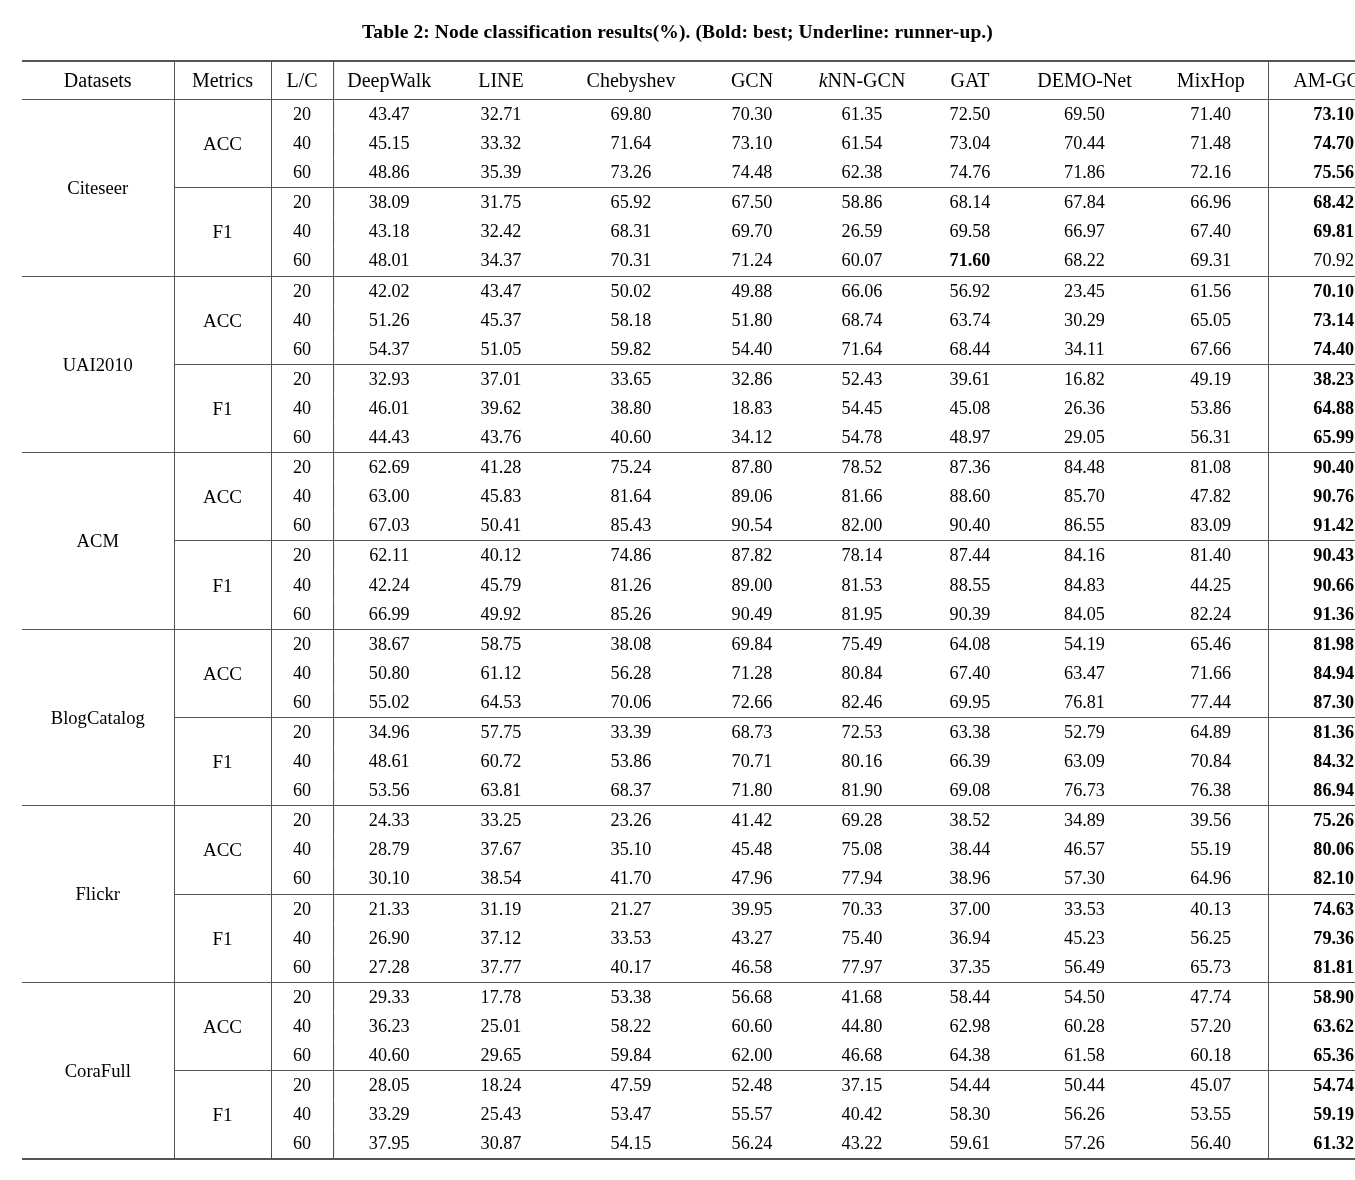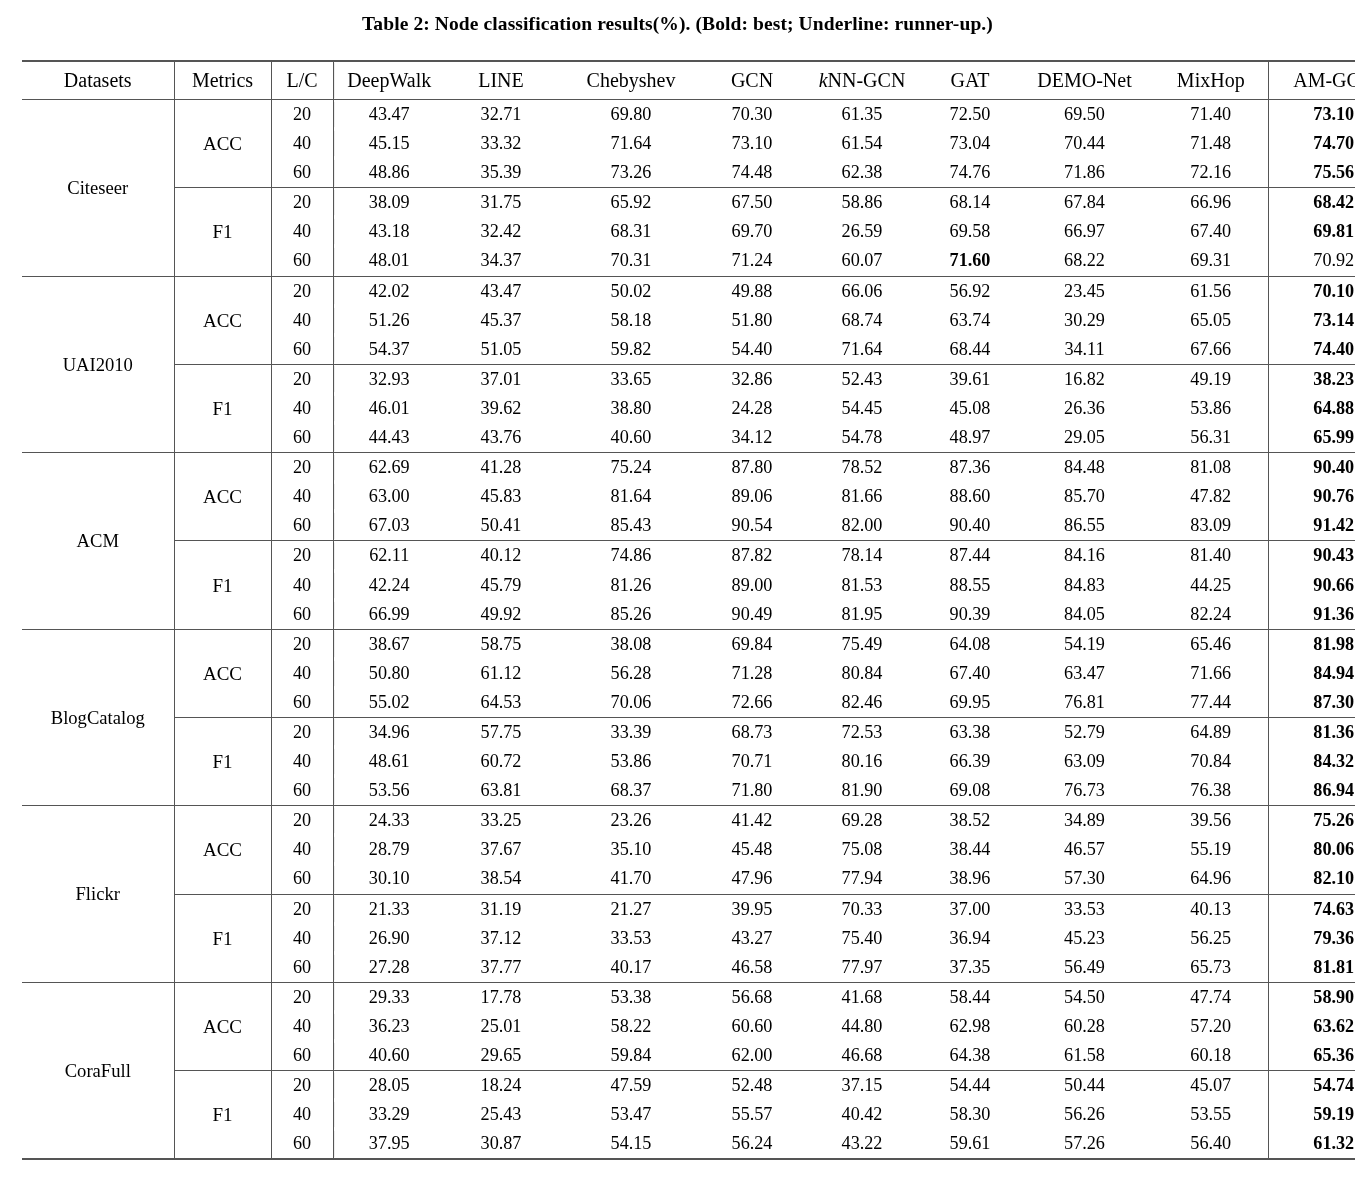--- a/index.html
+++ b/index.html
@@ -22,21 +22,21 @@
     height: 1180px;
     box-sizing: border-box;
   }
 
   
   #caption {
     text-align: center;
     font-size: 19.5px;
     font-weight: bold;
     letter-spacing: 0.1px;
-    padding-top: 12px;
+    padding-top: 20px;
     line-height: 1.2;
   }
 
   
   #table-wrap {
     position: absolute;
     left: 22px;
     top: 60px;
     width: 1311px;
   }
@@ -269,21 +269,21 @@
             <td class="rule-metric"><span>39.61</span></td>
             <td class="rule-metric"><span>16.82</span></td>
             <td class="vr-right rule-metric"><span>49.19</span></td>
             <td class="rule-metric"><span class="val-bold">38.23</span></td>
           </tr>
           <tr>
             <td class="vr-double">40</td>
             <td><span>46.01</span></td>
             <td><span>39.62</span></td>
             <td><span>38.80</span></td>
-            <td><span>24.28</span></td>
+            <td><span>18.83</span></td>
             <td><span class="val-underline">54.45</span></td>
             <td><span>45.08</span></td>
             <td><span>26.36</span></td>
             <td class="vr-right"><span>53.86</span></td>
             <td><span class="val-bold">64.88</span></td>
           </tr>
           <tr>
             <td class="vr-double">60</td>
             <td><span>44.43</span></td>
             <td><span>43.76</span></td>

